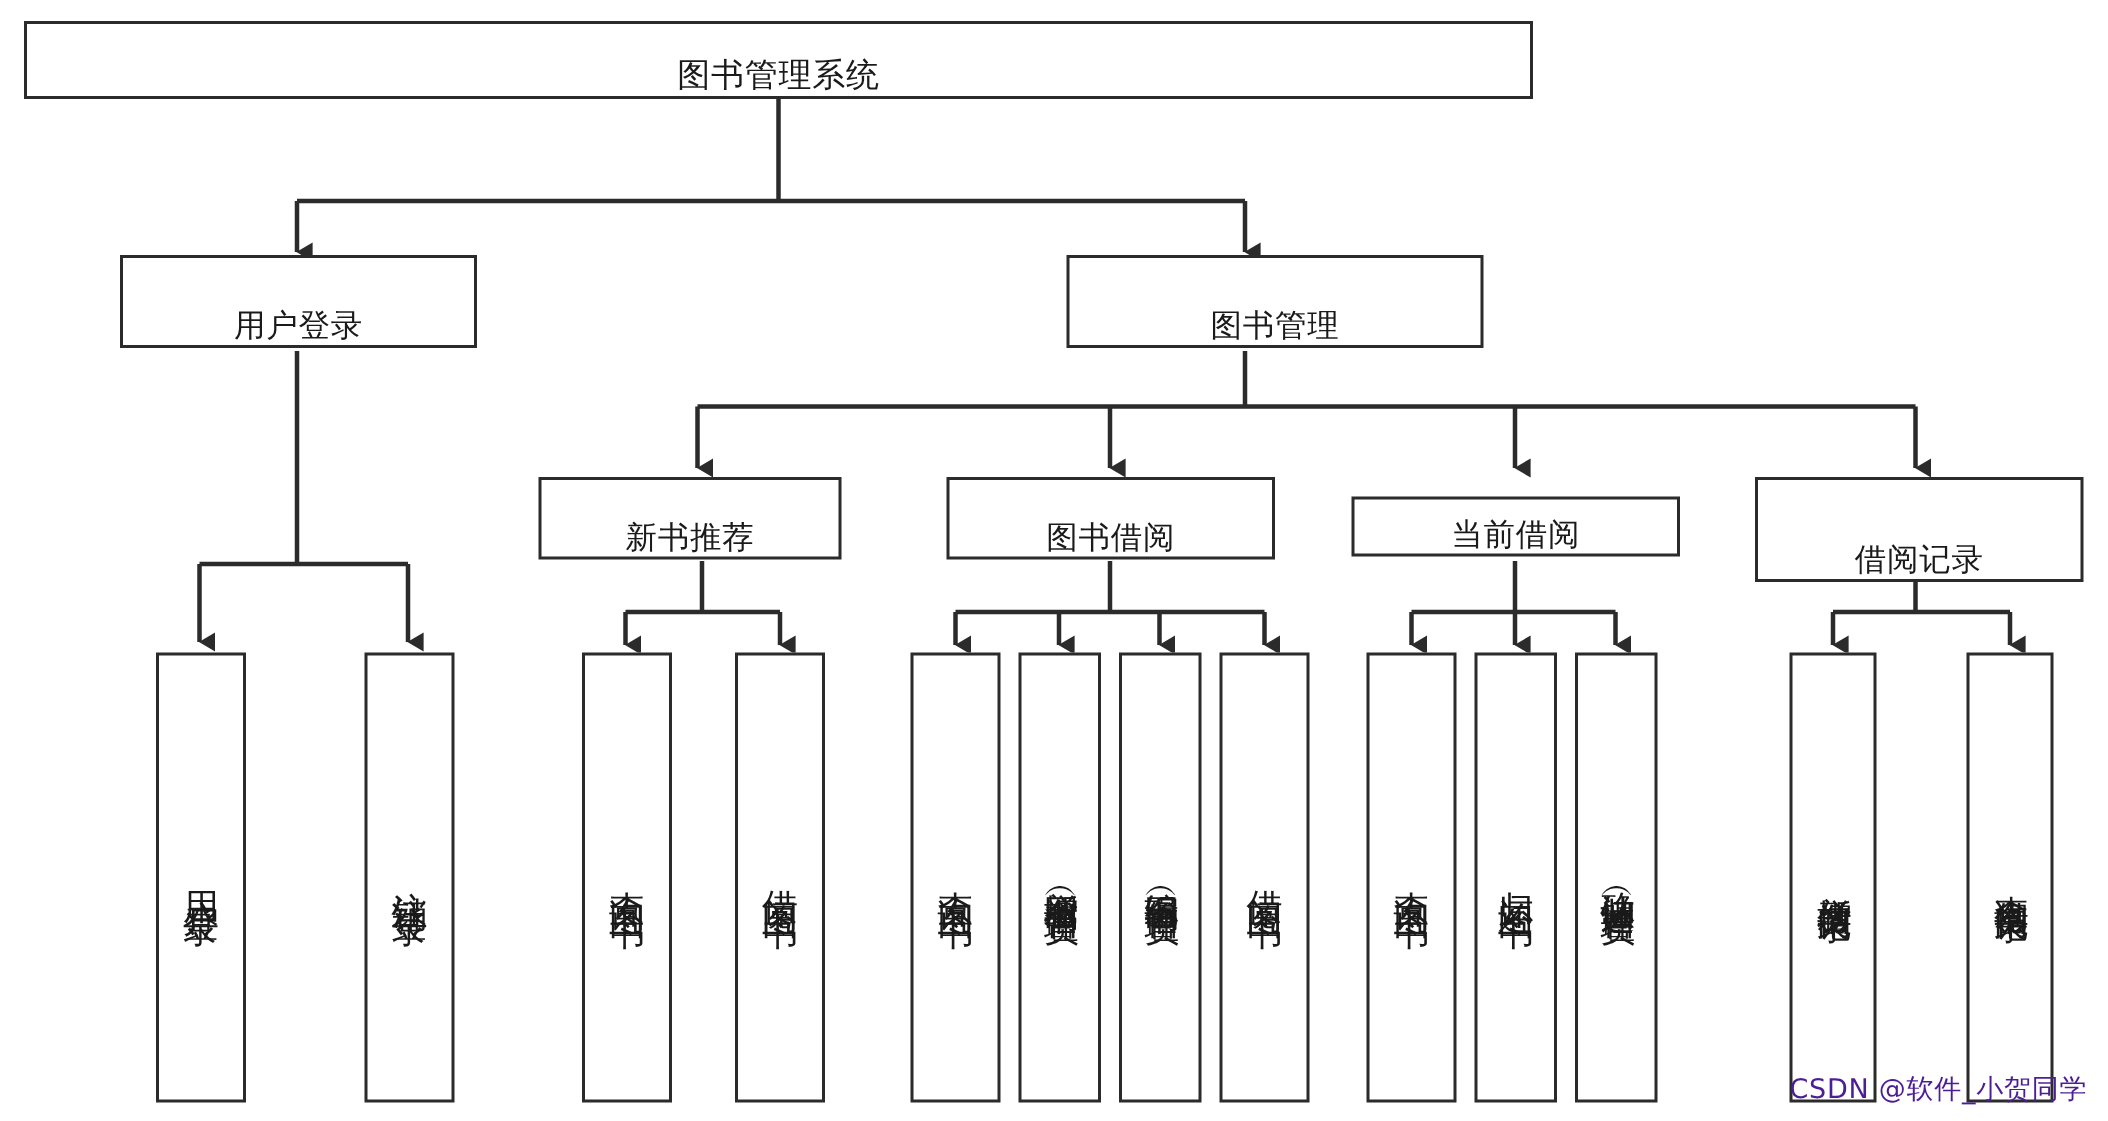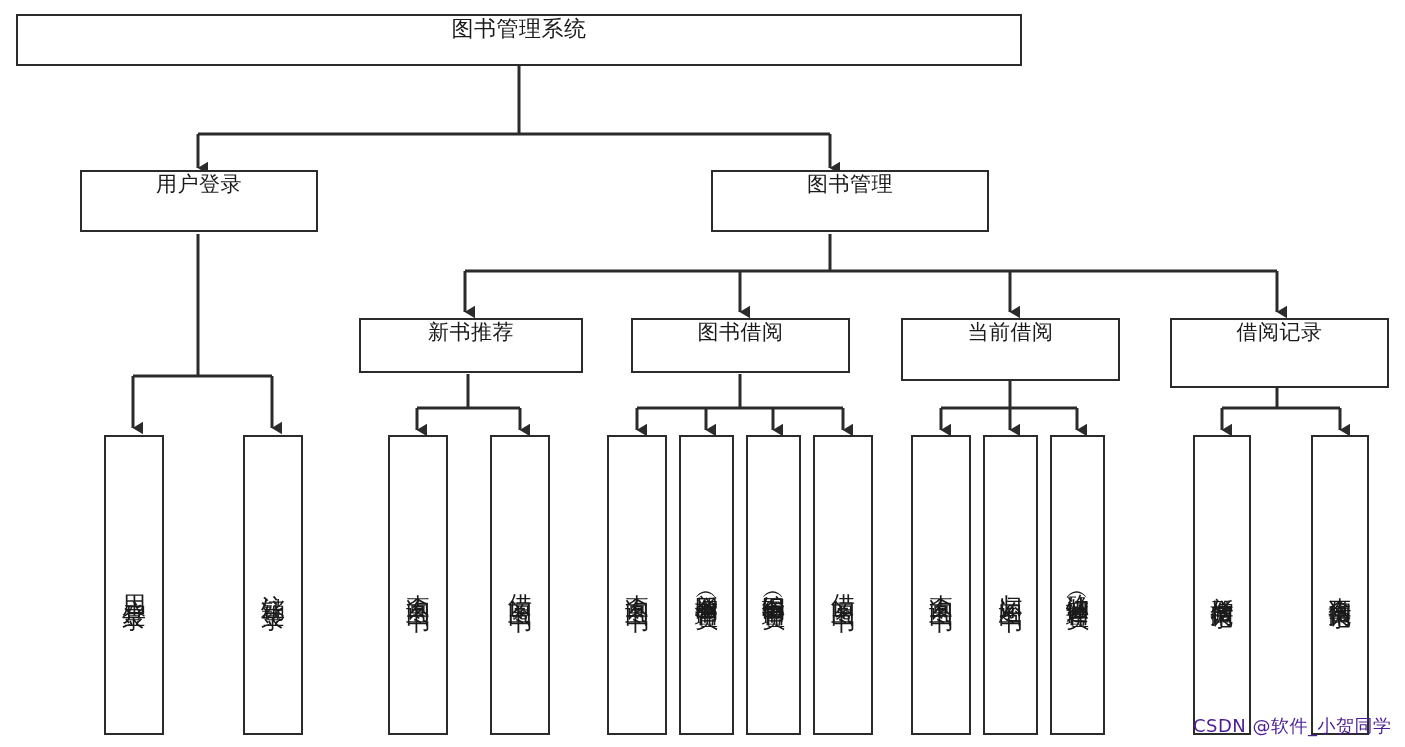--- a/index.html
+++ b/index.html
@@ -25,21 +25,21 @@
     width: 1405px;
     height: 747px;
     pointer-events: none;
   }
   .node {
     position: absolute;
     box-sizing: border-box;
     background: #ffffff;
     border: 2px solid #2b2b2b;
     display: flex;
-    align-items: flex-start;
+    align-items: flex-end;
     justify-content: center;
     color: #1a1a1a;
     z-index: 2;
   }
   .node .label {
     display: block;
     text-align: center;
     line-height: 1.18;
     letter-spacing: 0.5px;
   }
@@ -144,29 +144,29 @@
   </div>
 
   <div class="node h" style="left:80px; top:170px; width:238px; height:62px;">
     <span class="label">用户登录</span>
   </div>
 
   <div class="node h" style="left:711px; top:170px; width:278px; height:62px;">
     <span class="label">图书管理</span>
   </div>
 
-  <div class="node h" style="left:359px; top:318px; width:224px; height:55px;">
+  <div class="node h" style="left:359px; top:318px; width:202px; height:55px;">
     <span class="label">新书推荐</span>
   </div>
 
   <div class="node h" style="left:631px; top:318px; width:219px; height:55px;">
     <span class="label">图书借阅</span>
   </div>
 
-  <div class="node h" style="left:901px; top:318px; width:219px; height:63px;">
+  <div class="node h" style="left:901px; top:331px; width:219px; height:40px;">
     <span class="label">当前借阅</span>
   </div>
 
   <div class="node h" style="left:1170px; top:318px; width:219px; height:70px;">
     <span class="label">借阅记录</span>
   </div>
 
   <div class="node v" style="left:104px; top:435px; width:60px; height:300px;">
     <span class="label">用户登录</span>
   </div>

